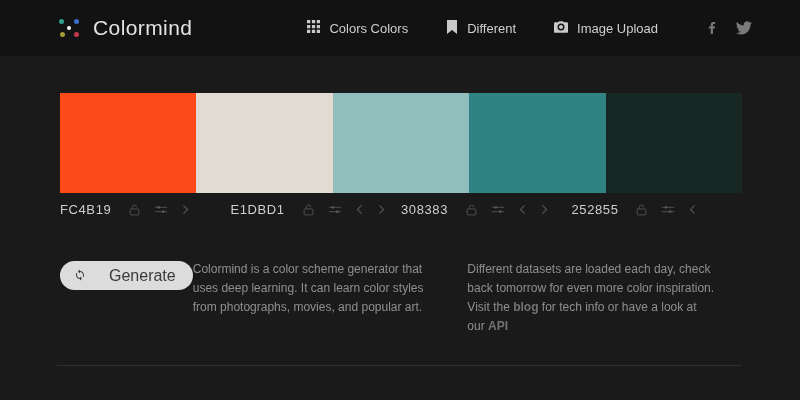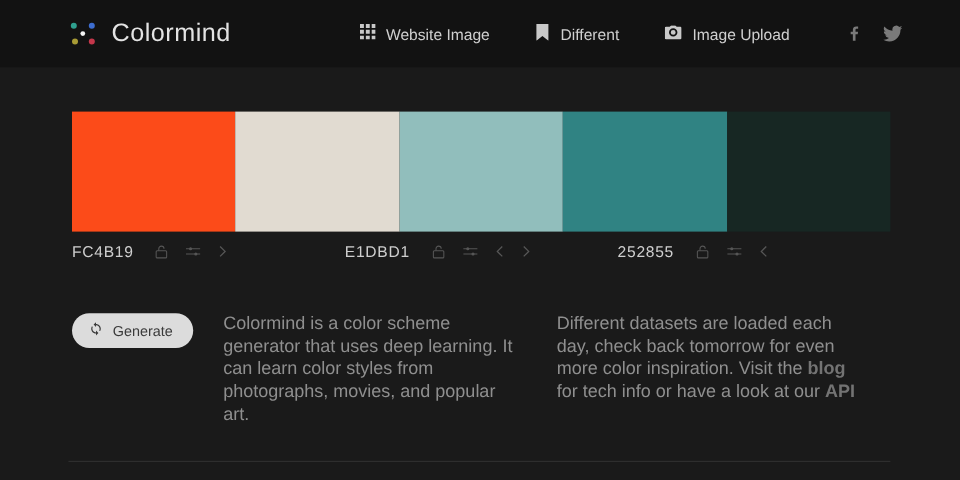--- a/index.html
+++ b/index.html
@@ -66,37 +66,37 @@
   .bottom {
     display: flex;
     margin-top: 43px;
   }
   .col-btn { flex: 1; }
   .col-p { flex: 2; padding-right: 26px; }
 
   .generate-btn {
     display: inline-flex;
     align-items: center;
-    gap: 8px;
+    gap: 23px;
     background: #dcdcdc;
     color: #3a3a3a;
     border: none;
     border-radius: 15px;
     height: 29px;
     padding: 0 17px 0 14px;
-    font-size: 12px;
+    font-size: 16px;
     font-family: "Liberation Sans", sans-serif;
     cursor: pointer;
     margin-top: 1px;
   }
   .generate-btn svg { fill: #3a3a3a; }
 
   .para {
     color: #8f8f8f;
-    font-size: 15px;
+    font-size: 12px;
     line-height: 19px;
   }
   .para .link {
     color: #737373;
     font-weight: bold;
     cursor: pointer;
   }
 
   .divider {
     margin: 29px 58px 0 57px;
@@ -118,21 +118,21 @@
     <span class="brand-name">Colormind</span>
   </div>
 
   <div class="nav">
     <div class="nav-item">
       <span>
         <svg width="13" height="13" viewBox="0 0 24 24">
             <path d="M0 0h6v6H0zM9 0h6v6H9zM18 0h6v6h-6zM0 9h6v6H0zM9 9h6v6H9zM18 9h6v6h-6zM0 18h6v6H0zM9 18h6v6H9zM18 18h6v6h-6z"></path>
           </svg>
       </span>
-      <span>Website Image</span>
+      <span>Colors Colors</span>
     </div>
     <div class="nav-item">
       <span>
         <svg width="12" height="14" viewBox="0 0 24 28">
             <path d="M2 0h20v28l-10-8-10 8z"></path>
           </svg>
       </span>
       <span>Different</span>
     </div>
     <div class="nav-item">
@@ -214,20 +214,46 @@
           </svg>
         </span>
       <span class="mini-icon">
           <svg width="7" height="11" viewBox="0 0 10 16">
             <path d="M2 2l6 6-6 6"></path>
           </svg>
         </span>
     </div>
 
 
+    <div class="label-cell">
+      <span class="hex">308383</span>
+      <span class="mini-icon">
+          <svg width="11" height="12" viewBox="0 0 20 22">
+            <rect x="2" y="9" width="16" height="11" rx="1.5"></rect>
+            <path d="M6 9V6a4 4 0 0 1 8 0"></path>
+          </svg>
+        </span>
+      <span class="mini-icon">
+          <svg width="12" height="11" viewBox="0 0 22 18">
+            <path d="M0 5h22M0 13h22"></path>
+            <circle cx="7" cy="5" r="2.4" fill="#565656" stroke="none"></circle>
+            <circle cx="15" cy="13" r="2.4" fill="#565656" stroke="none"></circle>
+          </svg>
+        </span>
+      <span class="mini-icon">
+          <svg width="7" height="11" viewBox="0 0 10 16">
+            <path d="M8 2L2 8l6 6"></path>
+          </svg>
+        </span>
+      <span class="mini-icon">
+          <svg width="7" height="11" viewBox="0 0 10 16">
+            <path d="M2 2l6 6-6 6"></path>
+          </svg>
+        </span>
+    </div>
 
     <div class="label-cell">
       <span class="hex">252855</span>
       <span class="mini-icon">
           <svg width="11" height="12" viewBox="0 0 20 22">
             <rect x="2" y="9" width="16" height="11" rx="1.5"></rect>
             <path d="M6 9V6a4 4 0 0 1 8 0"></path>
           </svg>
         </span>
       <span class="mini-icon">

